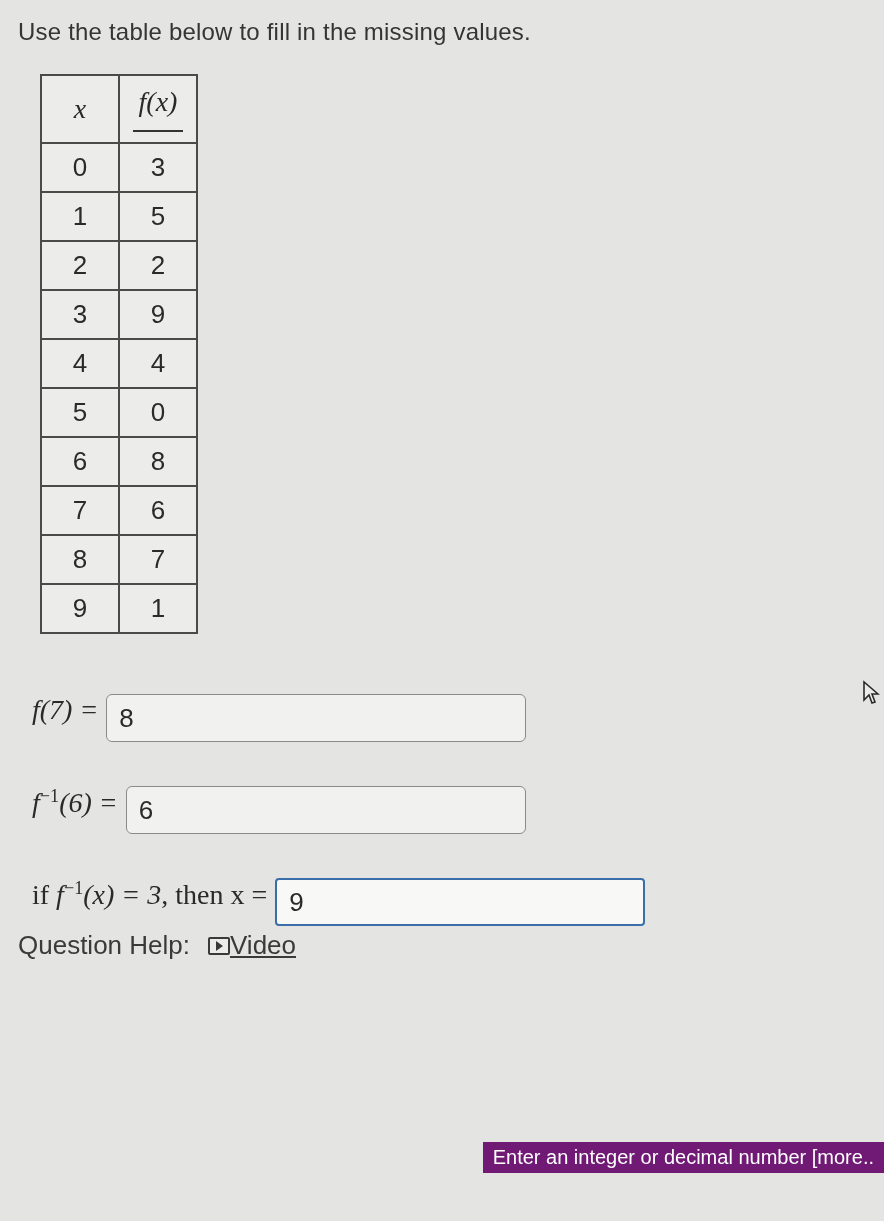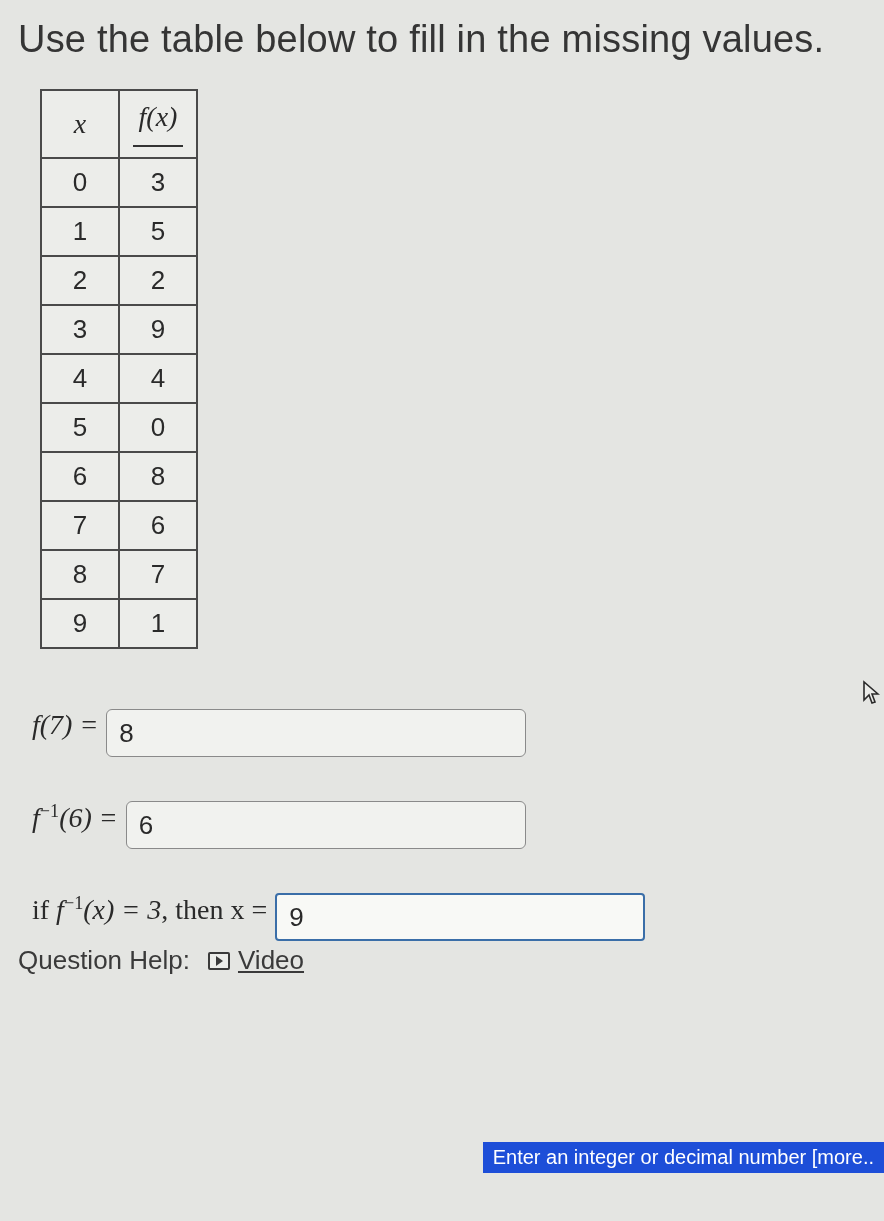--- a/index.html
+++ b/index.html
@@ -13,21 +13,21 @@
     color: #2a2a2a;
     overflow: hidden;
   }
   .page {
     padding: 18px 10px 10px 18px;
     position: relative;
     width: 100%;
     height: 100%;
   }
   .instruction {
-    font-size: 38px;
+    font-size: 24px;
     font-weight: 500;
     color: #353535;
     margin-bottom: 28px;
     letter-spacing: 0.2px;
   }
   .func-table {
     border-collapse: collapse;
     margin-left: 22px;
     background: #ecedea;
   }
@@ -80,39 +80,38 @@
     display: flex;
     align-items: center;
   }
   .active-box {
     border: 2px solid #3a6ea8;
     border-radius: 4px;
     background: #f8f9f6;
   }
   .tooltip {
     position: absolute;
-    background: #1d4ed8;
+    background: #701a75;
     color: #fff;
     font-size: 20px;
     padding: 4px 10px;
     right: 0;
     bottom: 48px;
     white-space: nowrap;
   }
   .help-row {
     display: flex;
     align-items: center;
     font-size: 26px;
     color: #3a3a3a;
     gap: 18px;
   }
   .video-link {
     display: inline-flex;
     align-items: center;
-    gap: 8px;
     color: #3a3a3a;
     text-decoration: underline;
     cursor: pointer;
   }
   .video-icon {
     width: 22px;
     height: 18px;
     border: 2px solid #3a3a3a;
     border-radius: 2px;
     display: inline-flex;

